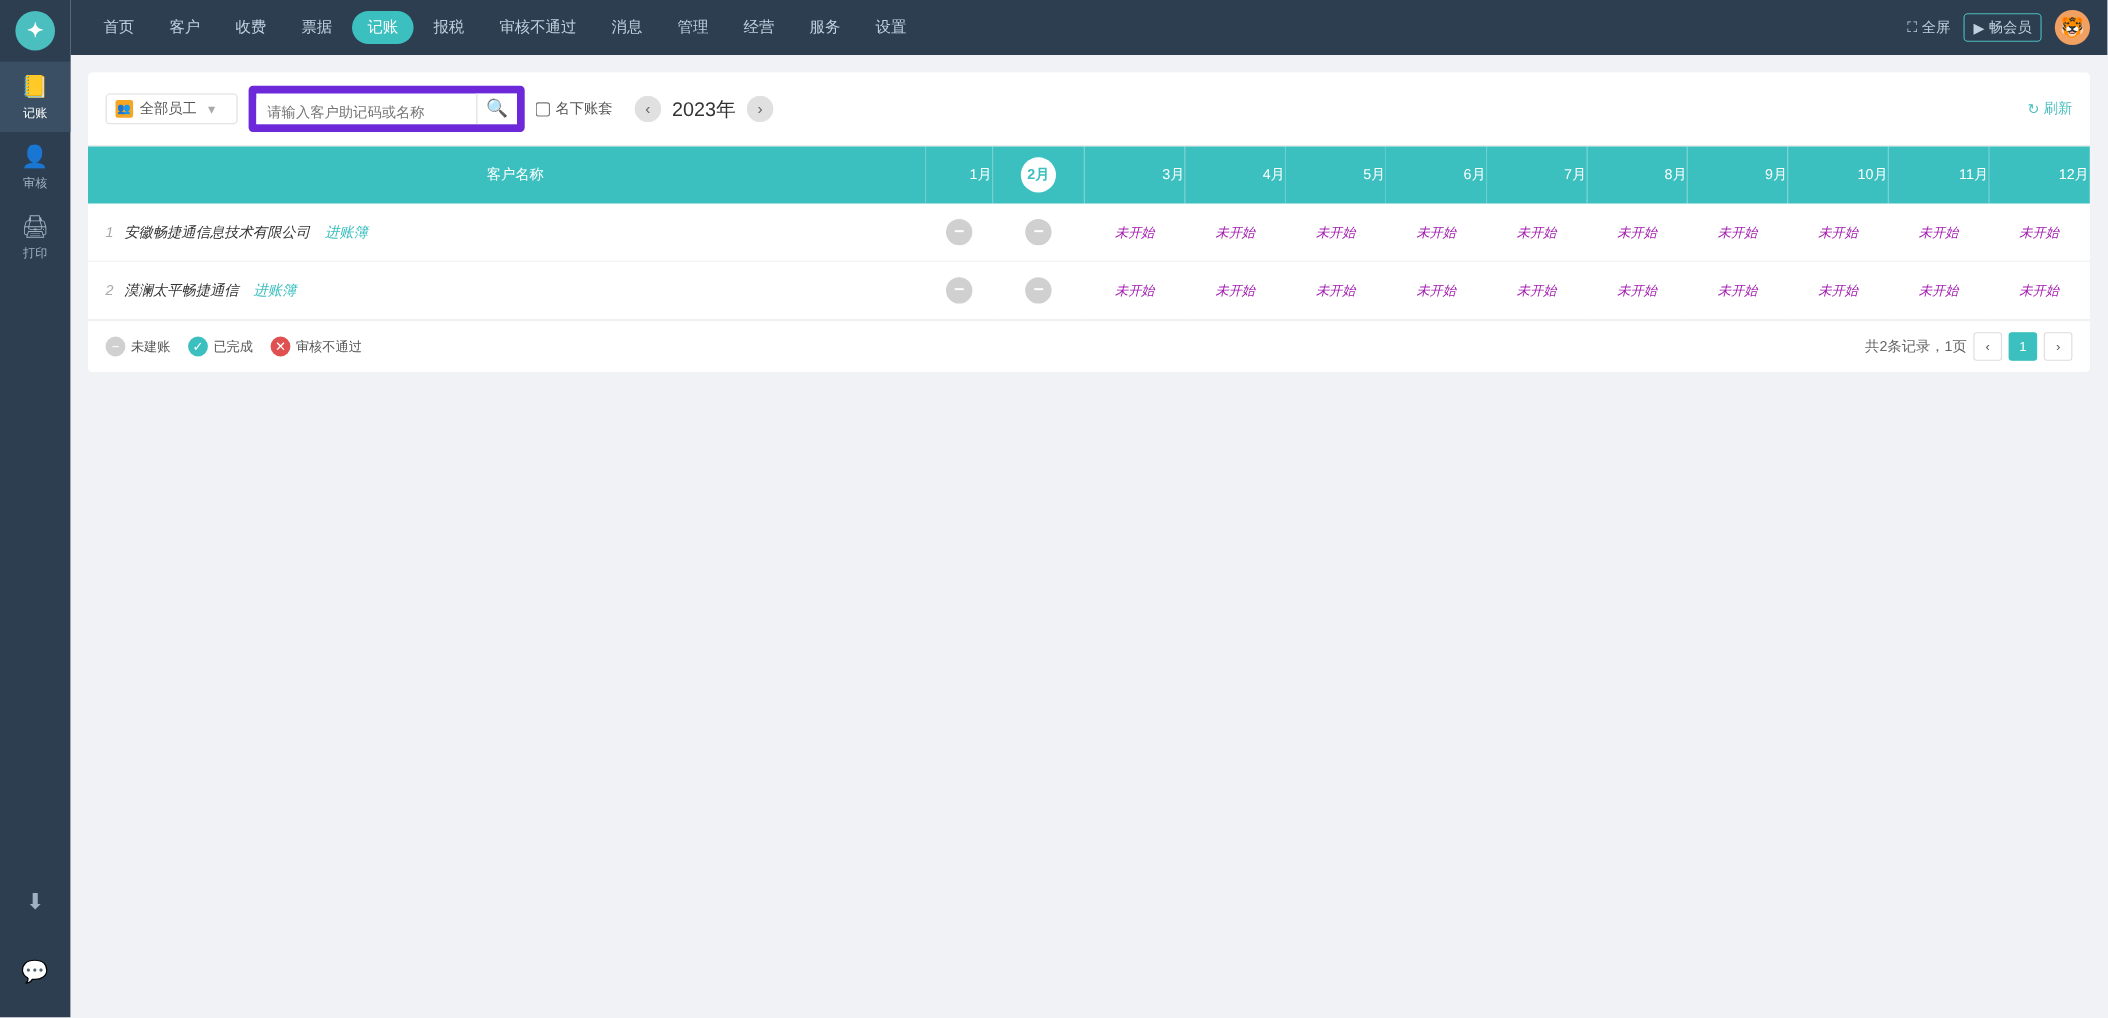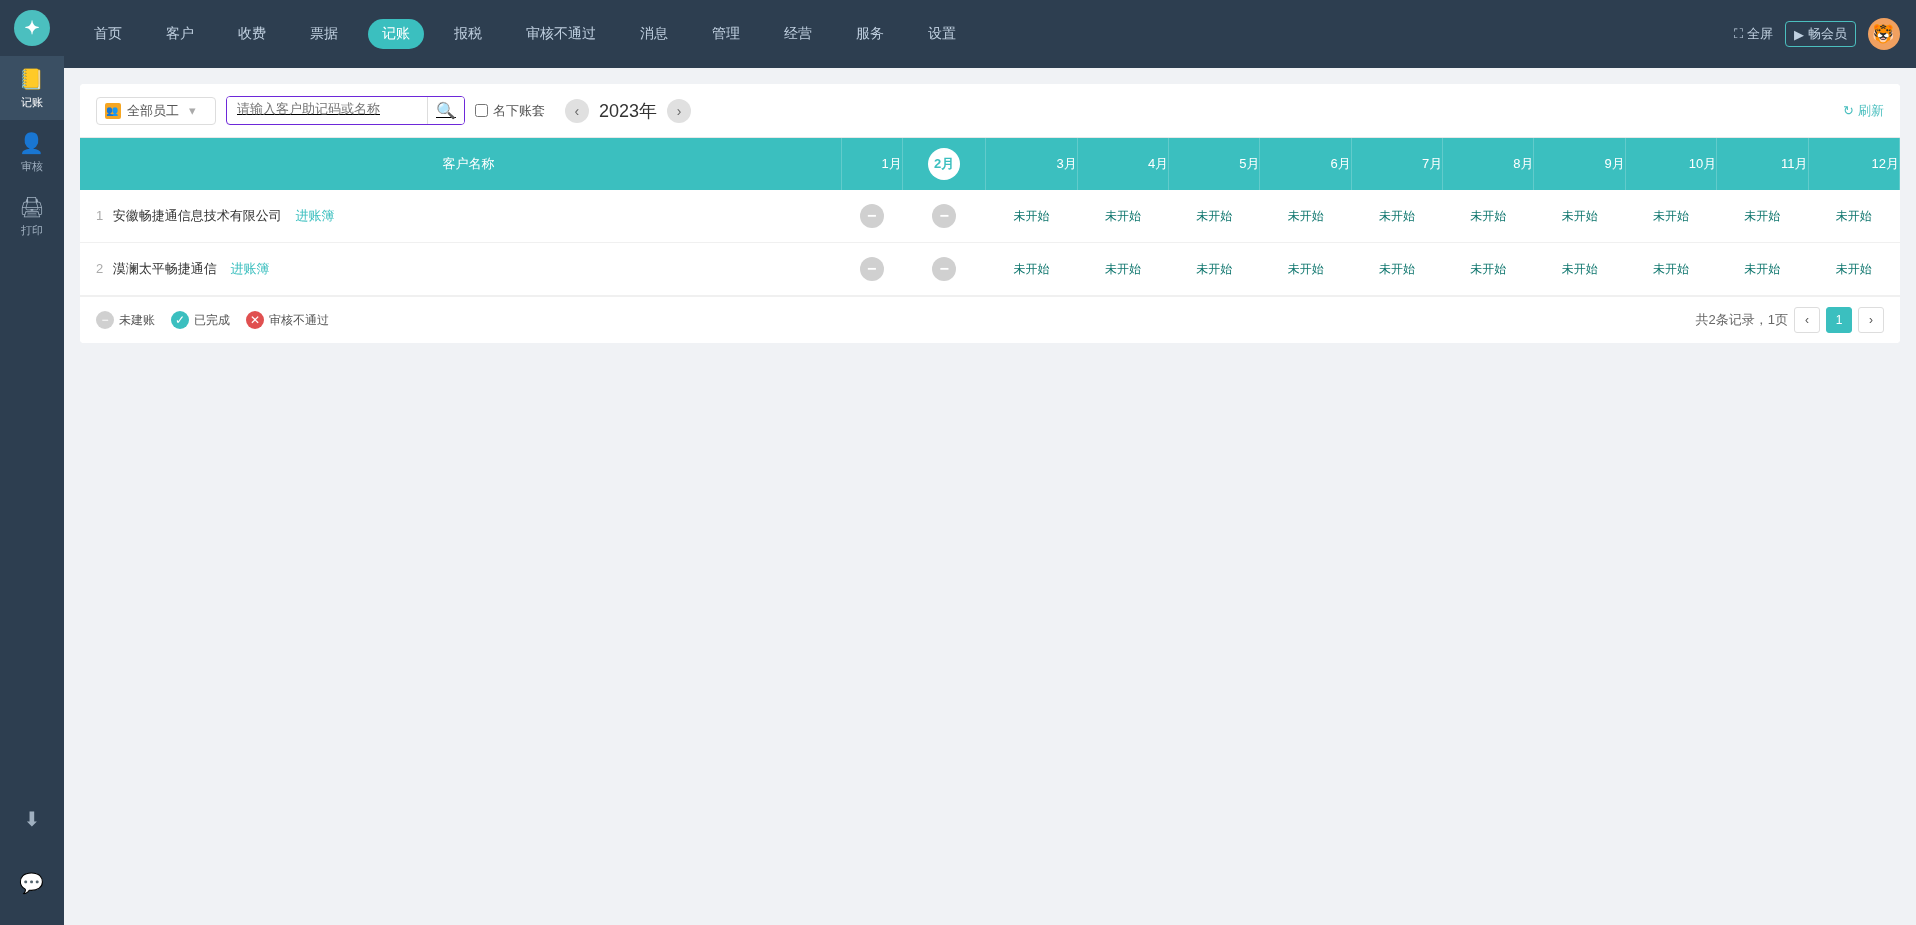--- a/index.html
+++ b/index.html
@@ -61,26 +61,26 @@
     }
 
     
     .main-area {
       flex: 1;
       display: flex;
       flex-direction: column;
       overflow: hidden;
     }
     .topnav {
-      height: 68px;
+      height: 50px;
       background: #2d3e50;
       display: flex;
       align-items: center;
       padding: 0 16px;
-      gap: 16px;
+      gap: 4px;
       flex-shrink: 0;
     }
     .nav-item {
       color: #c0d0e0;
       padding: 6px 14px;
       border-radius: 4px;
       cursor: pointer;
       font-size: 14px;
       white-space: nowrap;
     }
@@ -163,25 +163,24 @@
       background: #f5a623;
       border-radius: 2px;
       display: flex;
       align-items: center;
       justify-content: center;
       color: white;
       font-size: 10px;
     }
     .search-input-wrap {
       display: flex;
-      align-items: flex-start;
-      border: 1px solid #6d28d9;
+      align-items: flex-end;
+      border: 7px solid #6d28d9;
       border-radius: 4px;
       overflow: hidden;
-      text-decoration: underline;
     }
     .search-input-wrap input {
       border: none;
       outline: none;
       padding: 4px 10px;
       font-size: 13px;
       color: #555;
       width: 200px;
       background: white;
     }
@@ -280,20 +279,21 @@
       justify-content: center;
     }
     tbody tr {
       border-bottom: 1px solid #f0f0f0;
     }
     tbody td {
       padding: 14px 0;
       text-align: center;
       font-size: 13px;
       color: #888;
+      font-style: italic;
     }
     tbody td:first-child {
       text-align: left;
       padding-left: 16px;
       color: #333;
     }
     .client-name { color: #333; }
     .link-btn {
       color: #3bbfbf;
       cursor: pointer;
@@ -306,21 +306,21 @@
       height: 24px;
       border-radius: 50%;
       background: #d0d0d0;
       align-items: center;
       justify-content: center;
       color: white;
       font-size: 16px;
       font-weight: bold;
       line-height: 1;
     }
-    .not-started { color: #0f766e; font-size: 12px; }
+    .not-started { color: #a21caf; font-size: 12px; }
 
     
     .footer {
       display: flex;
       align-items: center;
       padding: 10px 16px;
       border-top: 1px solid #f0f0f0;
       background: white;
       gap: 16px;
     }

